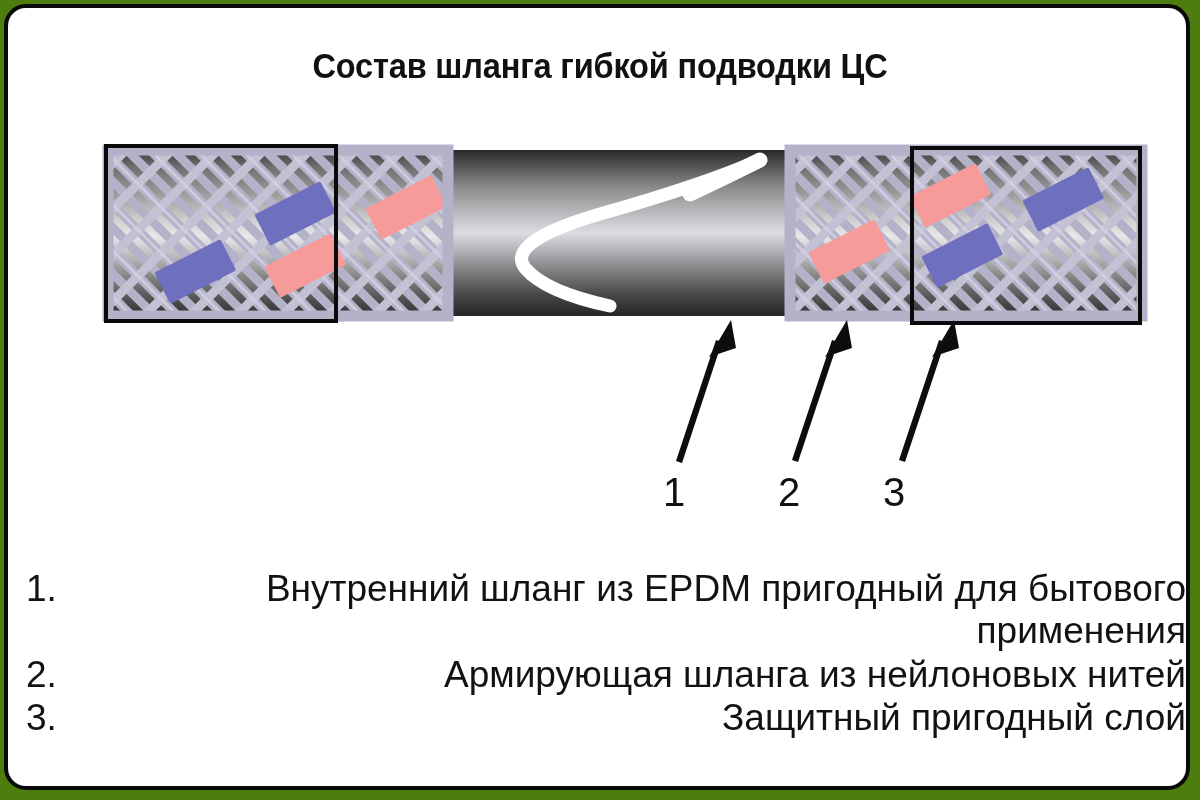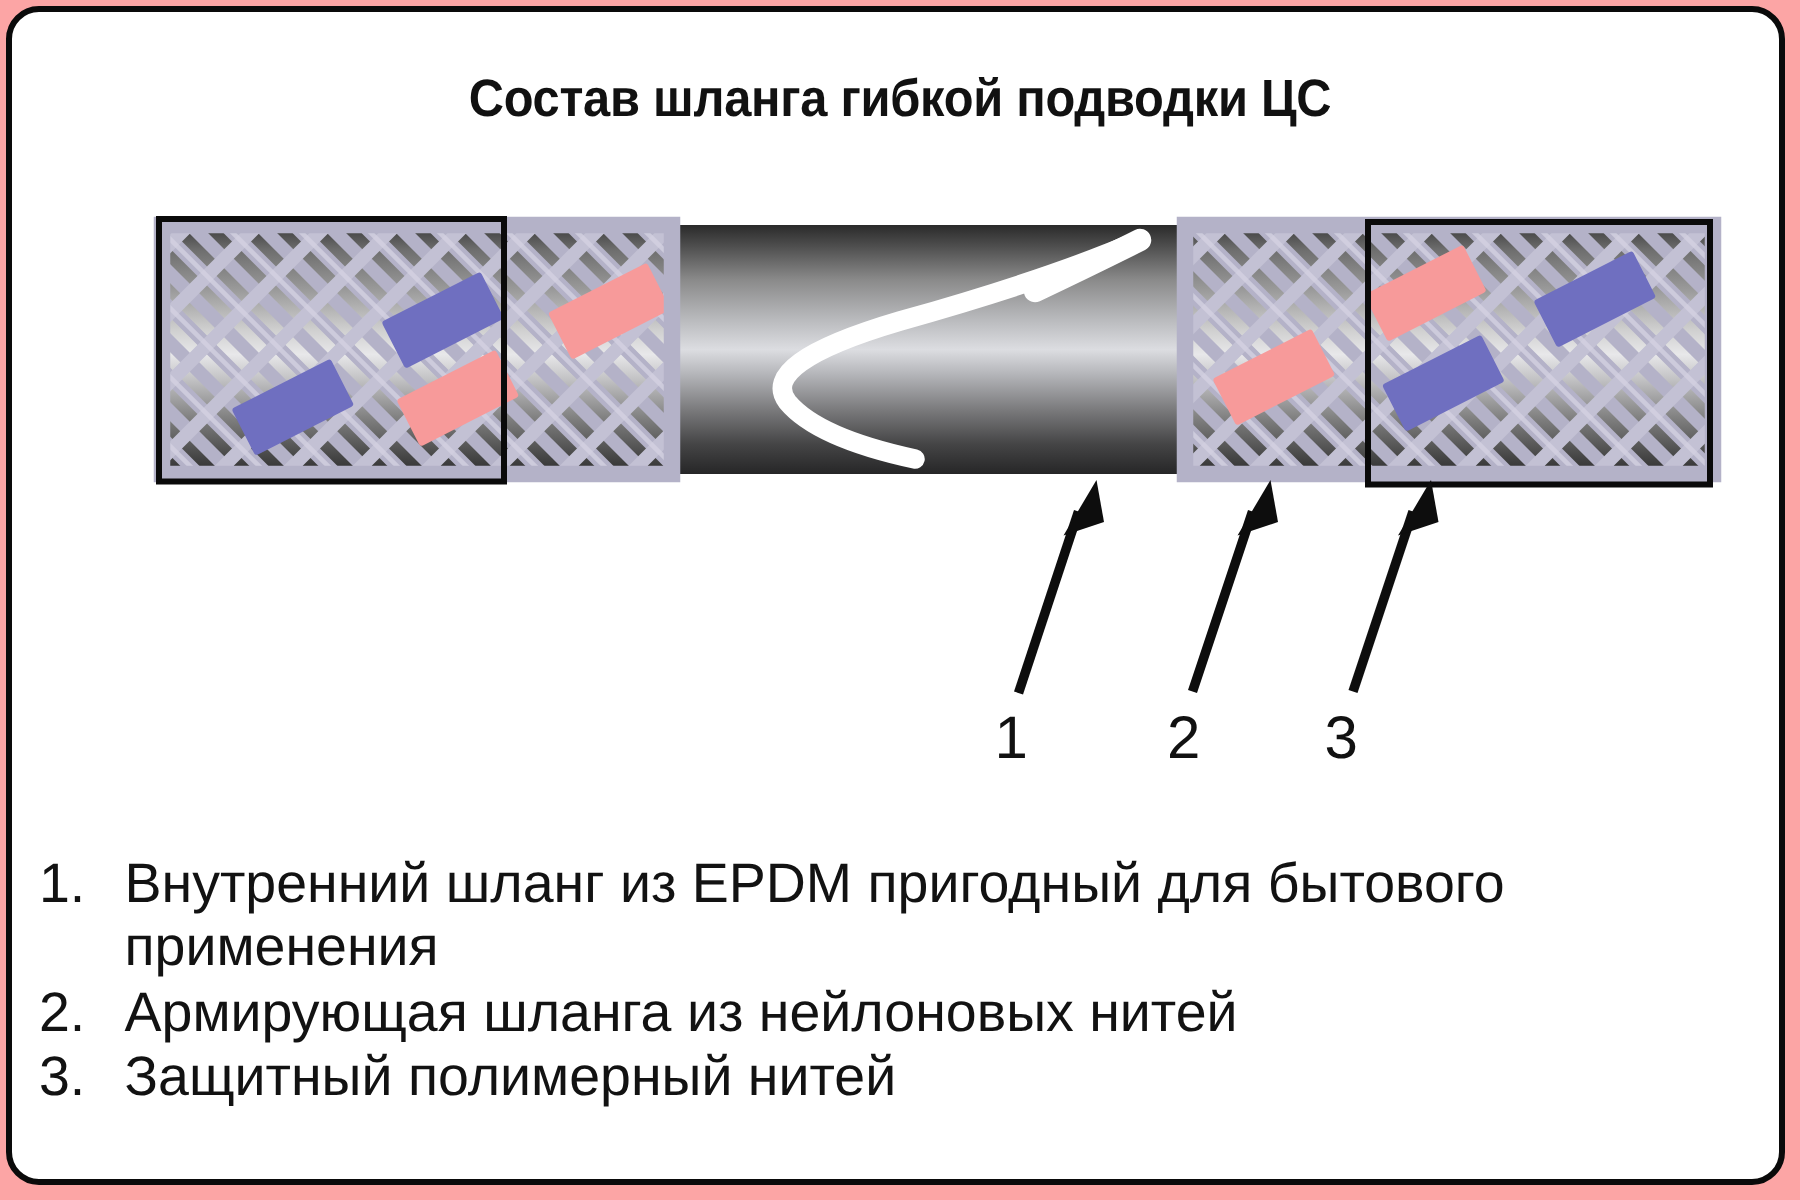--- a/index.html
+++ b/index.html
@@ -7,21 +7,21 @@
     padding: 0;
     background: #ffffff;
   }
   body {
     font-family: "Liberation Sans", sans-serif;
   }
   #page {
     position: relative;
     width: 1200px;
     height: 800px;
-    background: #fca5a5;
+    background: #4d7c0f;
     overflow: hidden;
   }
   .card-border {
     position: absolute;
     left: 4px;
     top: 4px;
     width: 1186px;
     height: 786px;
     border: 4px solid #0a0a0a;
     border-radius: 22px;
@@ -74,20 +74,21 @@
     line-height: 1.13;
     margin-bottom: 2px;
   }
   .legend-marker {
     flex: 0 0 auto;
     width: 57px;
     color: #121212;
   }
   .legend-text {
     flex: 1 1 auto;
+    text-align: right;
   }
 </style>
 </head>
 <body>
 
 <div id="page">
 
   <div class="card-border"></div>
 
   <div class="title">Состав шланга гибкой подводки ЦС</div>
@@ -209,17 +210,17 @@
     <div class="legend-item">
       <span class="legend-marker">1.</span>
       <span class="legend-text">Внутренний шланг из EPDM пригодный для бытового применения</span>
     </div>
     <div class="legend-item">
       <span class="legend-marker">2.</span>
       <span class="legend-text">Армирующая шланга из нейлоновых нитей</span>
     </div>
     <div class="legend-item">
       <span class="legend-marker">3.</span>
-      <span class="legend-text">Защитный полимерный нитей</span>
+      <span class="legend-text">Защитный пригодный слой</span>
     </div>
   </div>
 
 </div>
 
 </body></html>

